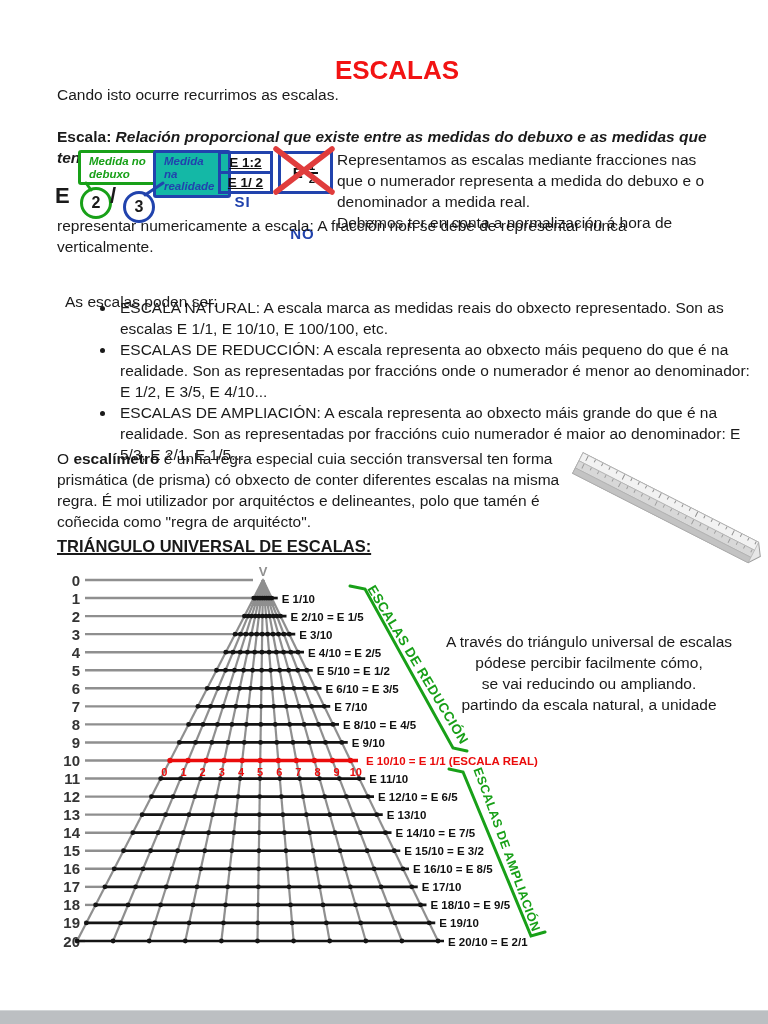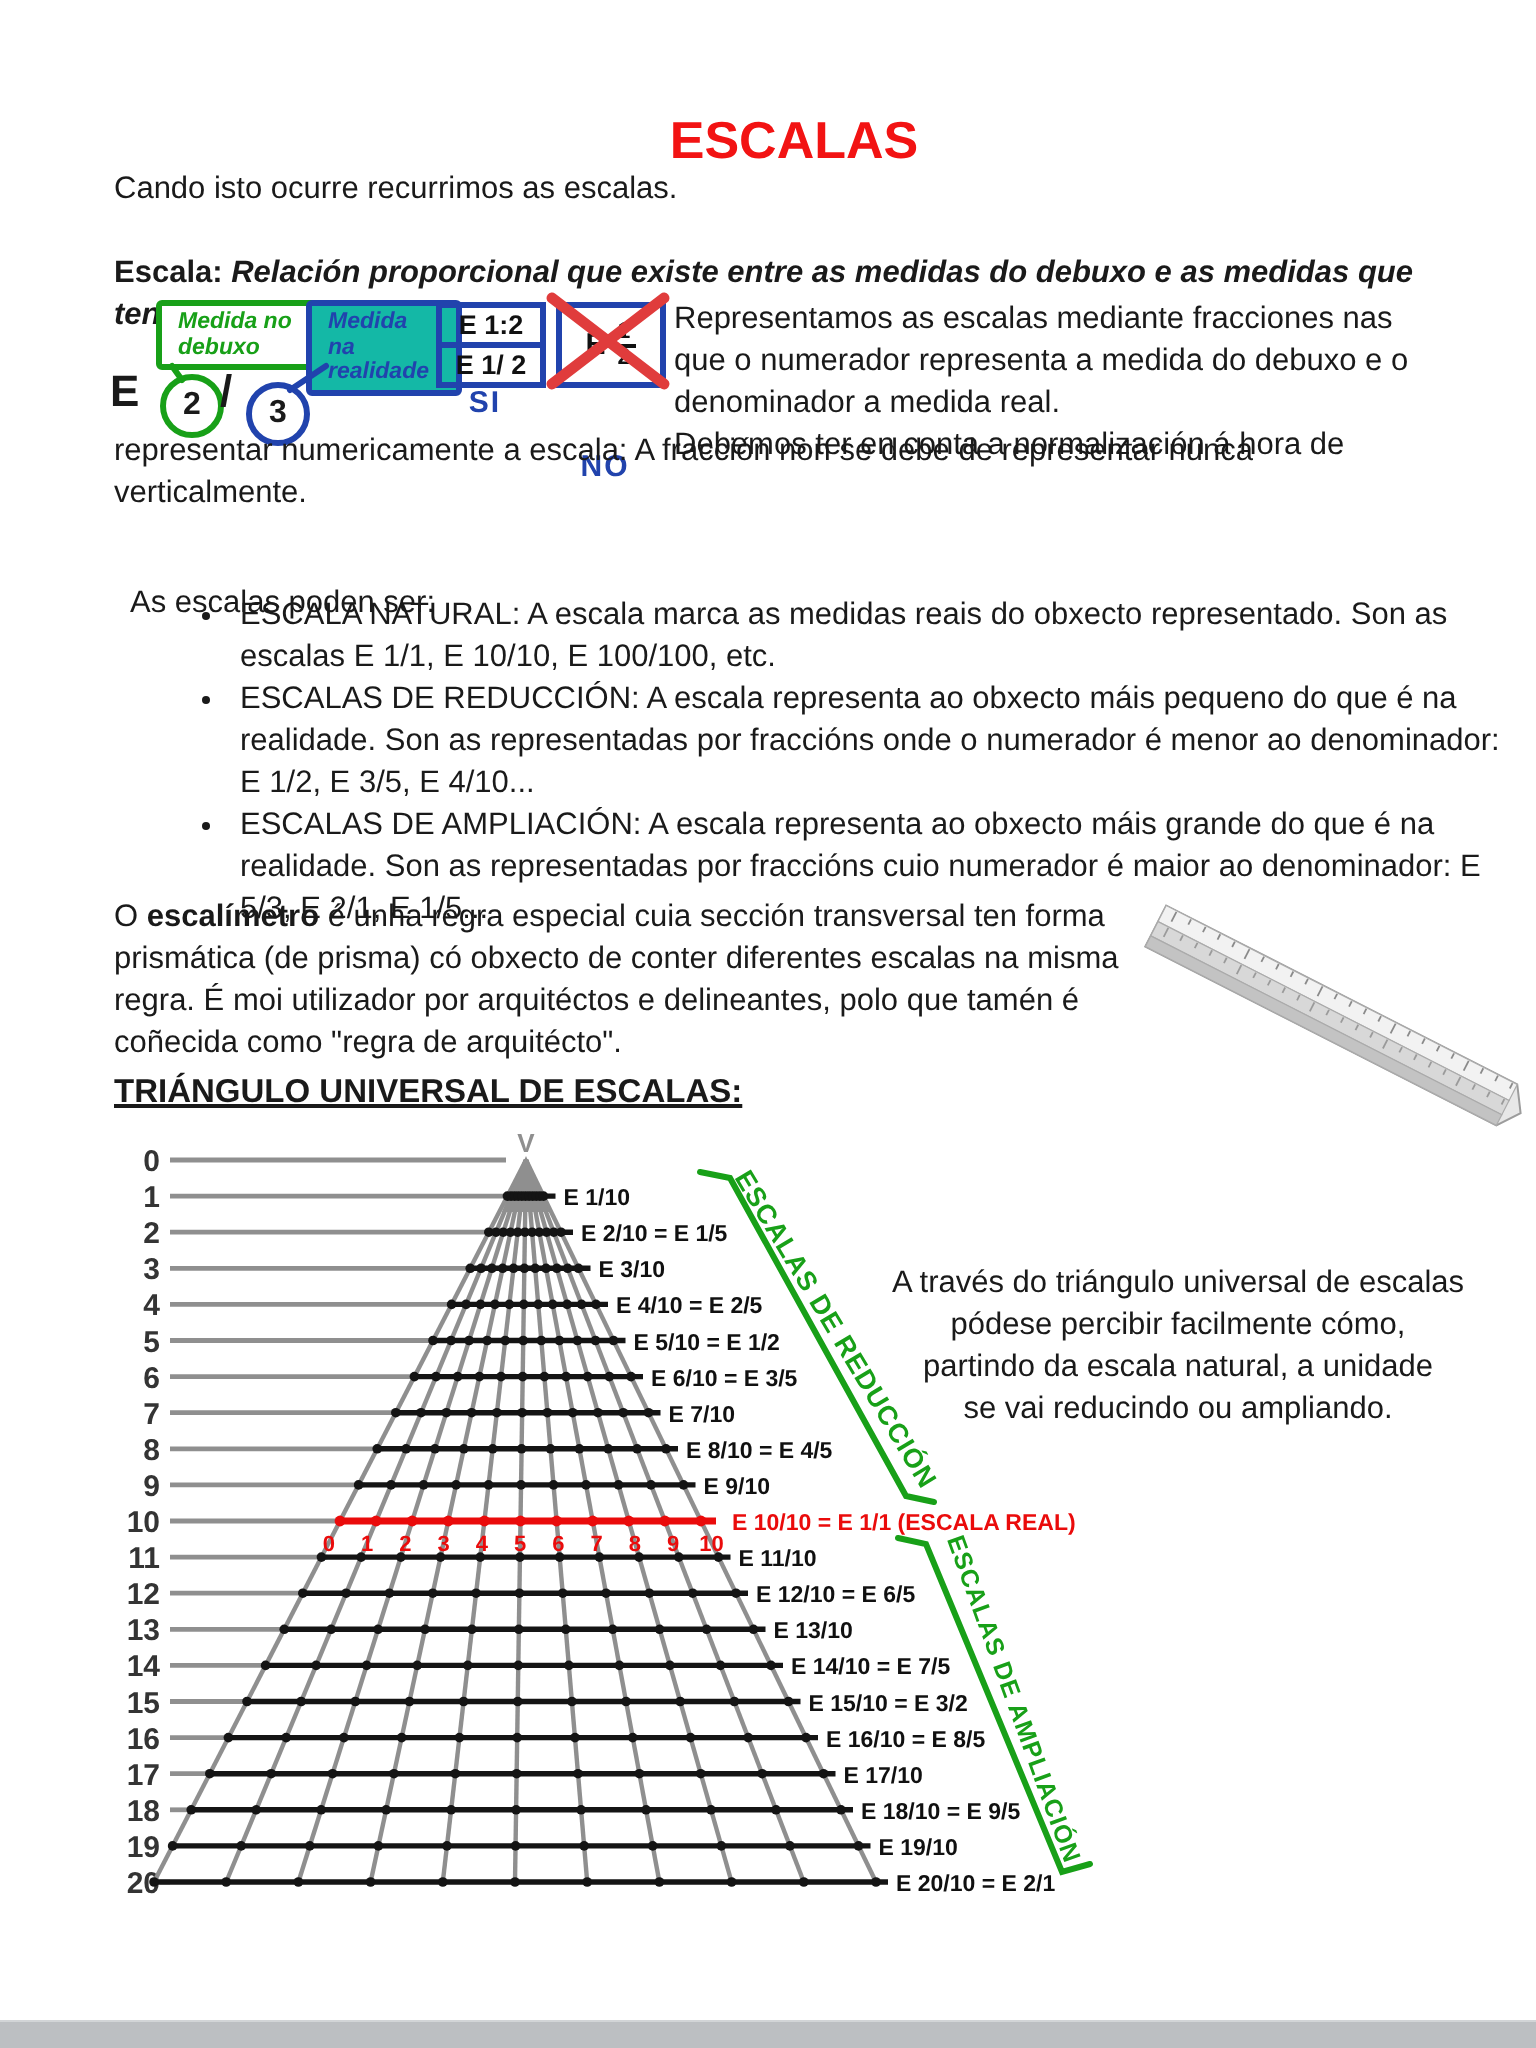--- a/index.html
+++ b/index.html
@@ -16,21 +16,21 @@
         line-height:12.5px;padding:2px 8px;text-align:left;}
   #green-box{left:78px;top:150px;width:66px;color:#18a018;border-color:#18a018;background:#fff;}
   #blue-box{left:153px;top:150px;width:56px;color:#2143ad;border-color:#2143ad;background:#14b8a6;}
   #e23-prefix{left:55px;top:183px;font-size:22px;font-weight:bold;}
   .circ{width:26px;height:26px;border-radius:50%;display:flex;align-items:center;justify-content:center;
         font-size:16px;font-weight:bold;background:#fff;}
   #green-circle{left:80px;top:187px;border:3.5px solid #18a018;}
   #e23-slash{left:110px;top:183px;font-size:22px;font-weight:bold;}
   #blue-circle{left:123px;top:191px;border:3.5px solid #2143ad;}
   #yes-box{left:218px;top:151px;width:49px;border:3px solid #2143ad;text-align:center;
-           font-weight:bold;font-size:13.5px;color:#111;}
+           font-weight:bold;font-size:13.5px;color:#111;text-decoration:underline;}
   #yes-box .cell1{border-bottom:3px solid #2143ad;line-height:17px;}
   #yes-box .cell2{line-height:17px;}
   #no-box{left:278px;top:151px;width:49px;height:37px;border:3px solid #2143ad;display:flex;
           align-items:center;justify-content:center;gap:3px;font-weight:bold;color:#111;}
   .frac{display:inline-flex;flex-direction:column;align-items:center;font-size:11.5px;line-height:11px;font-weight:bold;}
   .frac .num{border-bottom:2px solid #111;padding:0 3px;}
   .binary-label{width:55px;text-align:center;font-weight:bold;font-size:15px;color:#2143ad;letter-spacing:1px;}
   #yes-label{left:215px;top:193px;}
   #no-label{left:275px;top:193px;margin-top:32px;}
   #representation{left:337px;top:149px;width:414px;}
@@ -120,22 +120,22 @@
 
 <div class="abs line" id="escalimetro-para">
   <span>O </span><span style="font-weight:bold;">escalímetro</span><span> é unha regra especial cuia sección transversal ten forma prismática (de prisma) có obxecto de conter diferentes escalas na misma regra. É moi utilizador por arquitéctos e delineantes, polo que tamén é coñecida como "regra de arquitécto".</span>
 </div>
 
 <div class="abs" id="tri-heading">TRIÁNGULO UNIVERSAL DE ESCALAS:</div>
 
 <div class="abs" id="side-note">
   <div class="line">A través do triángulo universal de escalas</div>
   <div class="line">pódese percibir facilmente cómo,</div>
+  <div class="line">se vai reducindo ou ampliando.</div>
   <div class="line">partindo da escala natural, a unidade</div>
-  <div class="line">se vai reducindo ou ampliando.</div>
 </div>
 
 <svg class="abs" id="overlay" viewBox="0 0 768 1024">
 
   <g>
     <line x1="86" y1="183" x2="91" y2="190" stroke="#18a018" stroke-width="3" stroke-linecap="round"></line>
     <line x1="163" y1="183" x2="145" y2="195" stroke="#2143ad" stroke-width="3" stroke-linecap="round"></line>
   </g>
 
   <g>

